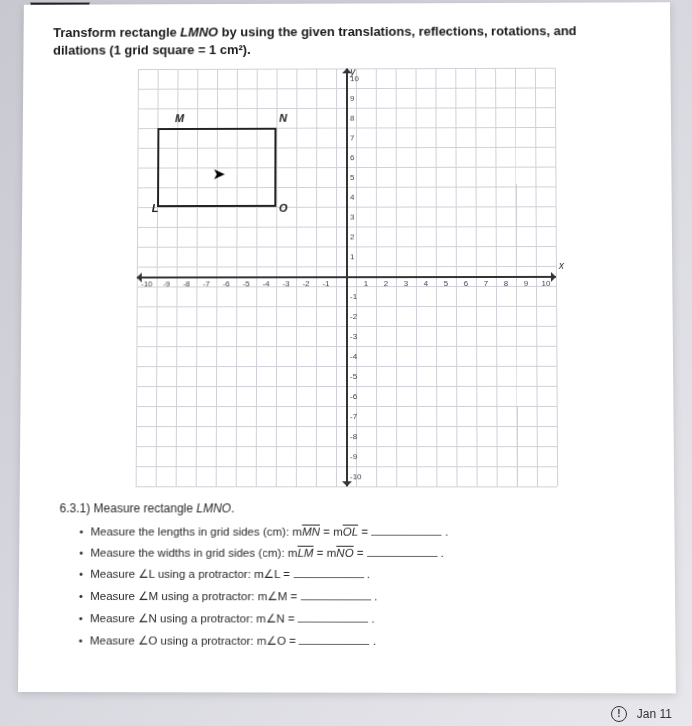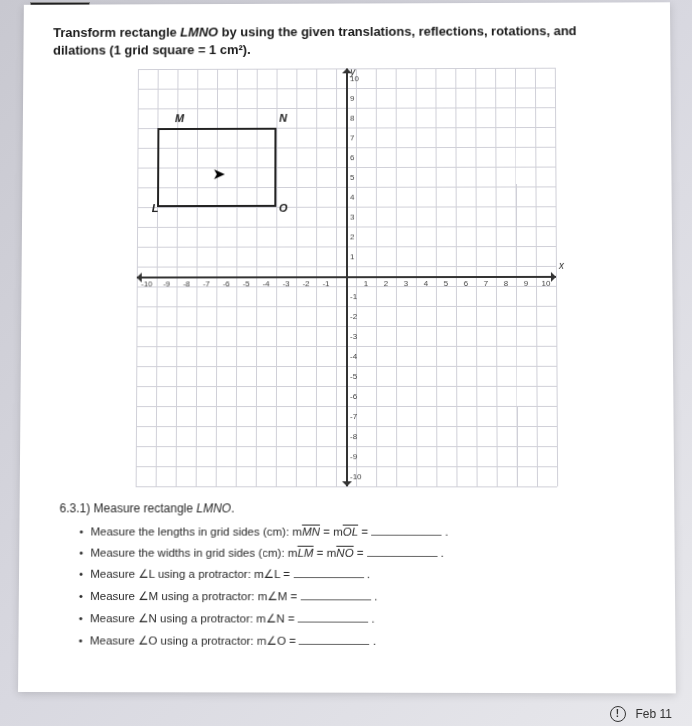--- a/index.html
+++ b/index.html
@@ -250,14 +250,14 @@
       <li><span>Measure ∠L using a protractor: m∠L = </span><span class="blank"></span> .</li>
       <li><span>Measure ∠M using a protractor: m∠M = </span><span class="blank"></span> .</li>
       <li><span>Measure ∠N using a protractor: m∠N = </span><span class="blank"></span> .</li>
       <li><span>Measure ∠O using a protractor: m∠O = </span><span class="blank"></span> .</li>
     </ul>
   </div>
 </div>
 
 <div class="footer">
   <span class="footer-icon">!</span>
-  <span>Feb 11</span>
+  <span>Jan 11</span>
 </div>
 
 </body></html>

